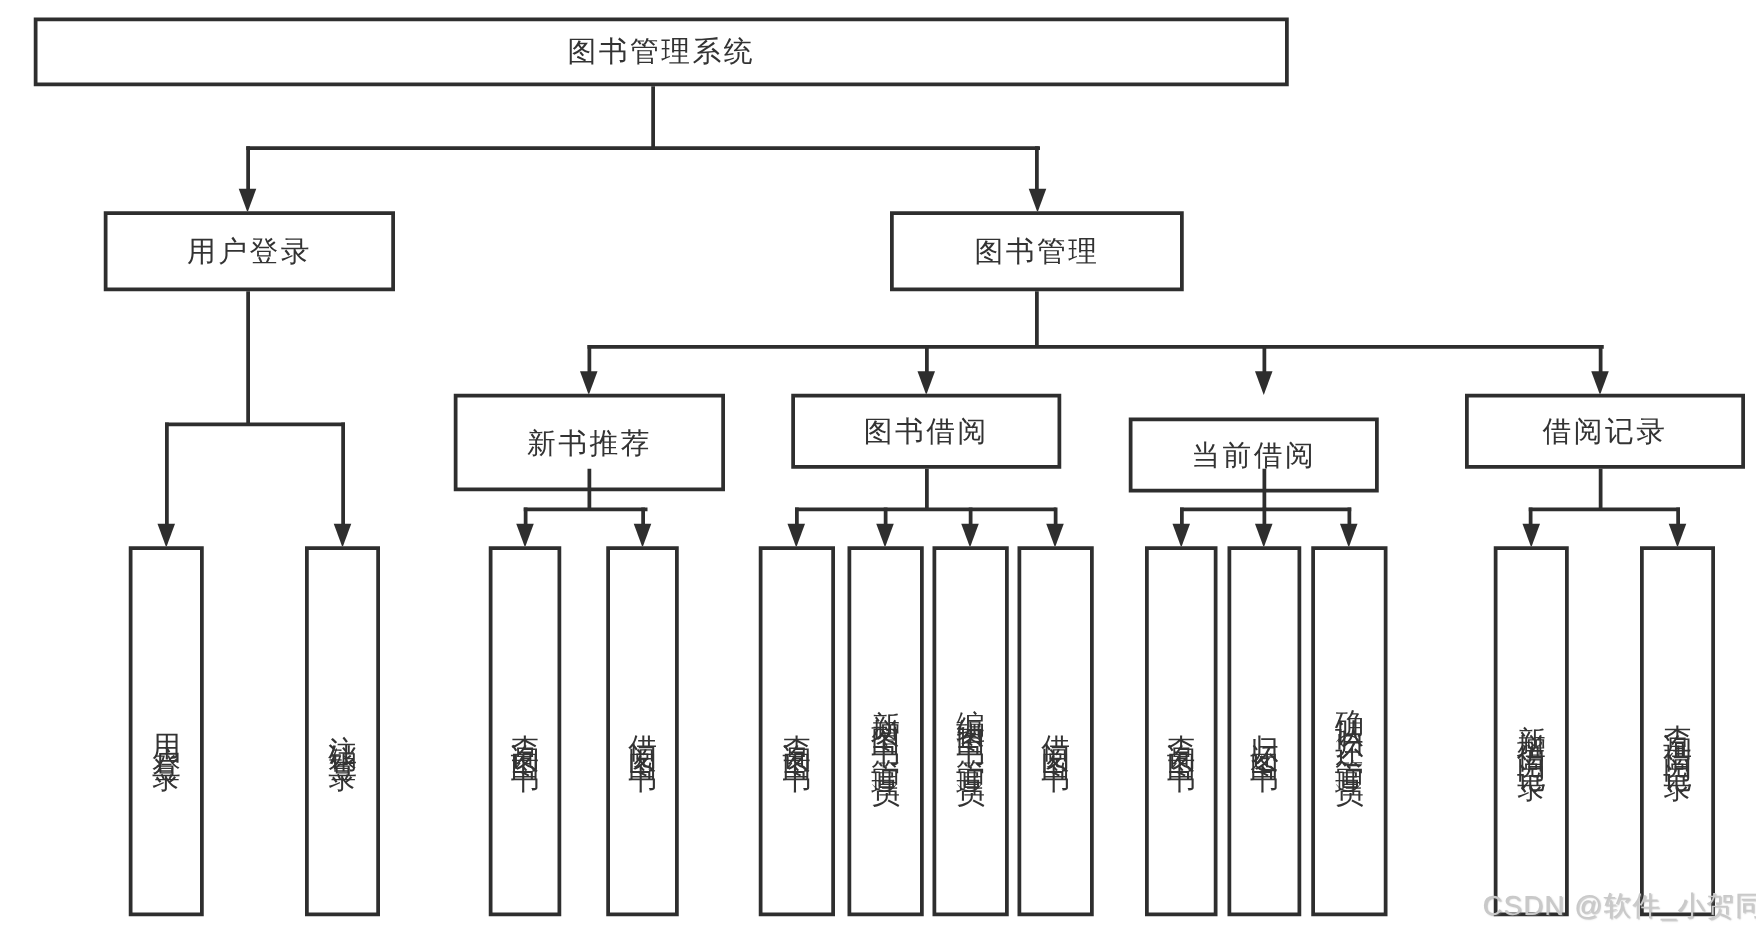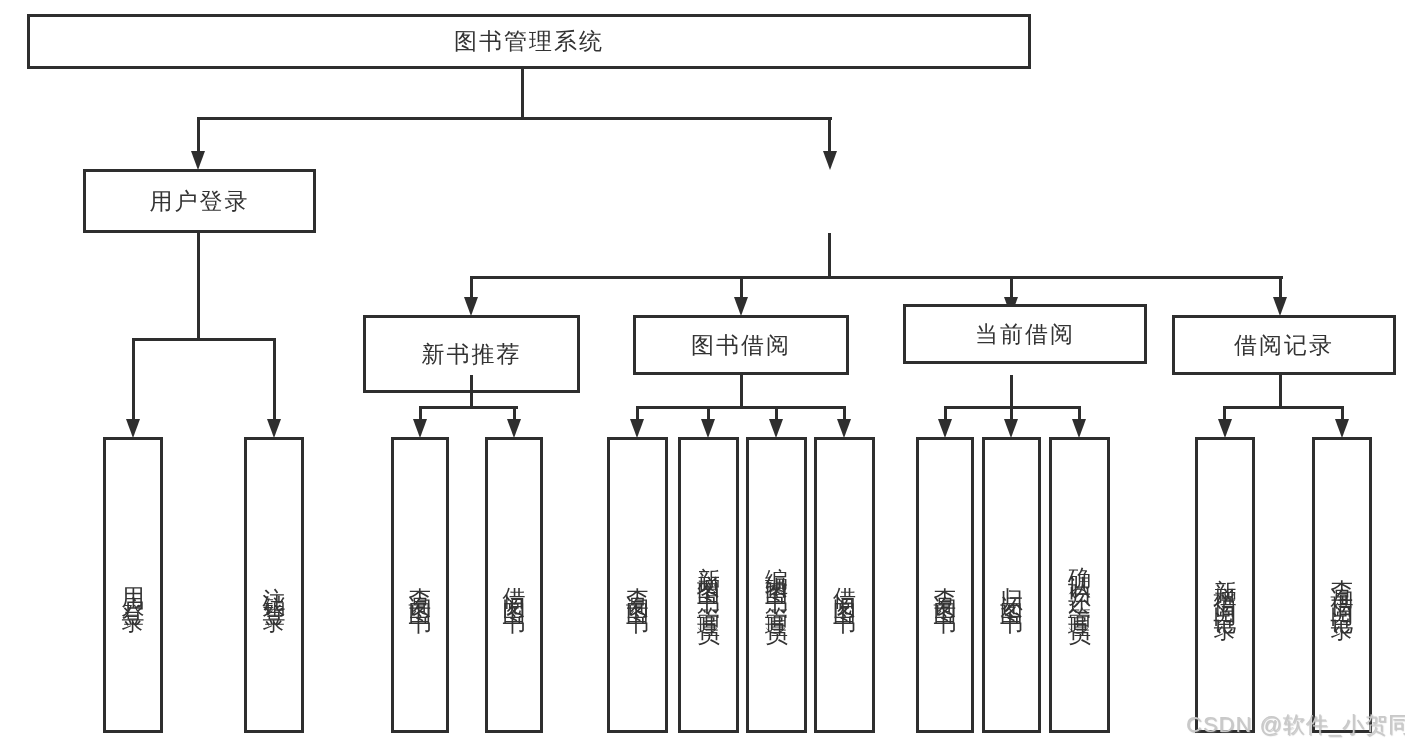--- a/index.html
+++ b/index.html
@@ -85,20 +85,23 @@
 
   <div class="vline" style="left:521px;top:69px;height:50px"></div>
   <div class="hline" style="left:197px;top:117px;width:635px"></div>
   <div class="vline" style="left:197px;top:117px;height:35px"></div>
   <div class="arrow" style="left:191px;top:151px"></div>
   <div class="vline" style="left:828px;top:117px;height:35px"></div>
   <div class="arrow" style="left:823px;top:151px"></div>
 
   <div class="box" style="left:83px;top:169px;width:233px;height:64px">
     <span class="hlabel">用户登录</span>
+  </div>
+  <div class="box" style="left:712px;top:169px;width:235px;height:64px">
+    <span class="hlabel">图书管理</span>
   </div>
 
   <div class="vline" style="left:197px;top:233px;height:107px"></div>
   <div class="hline" style="left:132px;top:338px;width:144px"></div>
   <div class="vline" style="left:132px;top:338px;height:82px"></div>
   <div class="arrow" style="left:126px;top:419px"></div>
   <div class="vline" style="left:273px;top:338px;height:82px"></div>
   <div class="arrow" style="left:267px;top:419px"></div>
 
   <div class="vline" style="left:828px;top:233px;height:45px"></div>
@@ -111,21 +114,21 @@
   <div class="arrow" style="left:1004px;top:297px"></div>
   <div class="vline" style="left:1279px;top:276px;height:22px"></div>
   <div class="arrow" style="left:1273px;top:297px"></div>
 
   <div class="box" style="left:363px;top:315px;width:217px;height:78px">
     <span class="hlabel">新书推荐</span>
   </div>
   <div class="box" style="left:633px;top:315px;width:216px;height:60px">
     <span class="hlabel">图书借阅</span>
   </div>
-  <div class="box" style="left:903px;top:304px;width:244px;height:60px">
+  <div class="box" style="left:903px;top:334px;width:200px;height:60px">
     <span class="hlabel">当前借阅</span>
   </div>
   <div class="box" style="left:1172px;top:315px;width:224px;height:60px">
     <span class="hlabel">借阅记录</span>
   </div>
 
   <div class="vline" style="left:470px;top:375px;height:33px"></div>
   <div class="hline" style="left:419px;top:406px;width:99px"></div>
   <div class="vline" style="left:419px;top:406px;height:14px"></div>
   <div class="arrow" style="left:413px;top:419px"></div>

